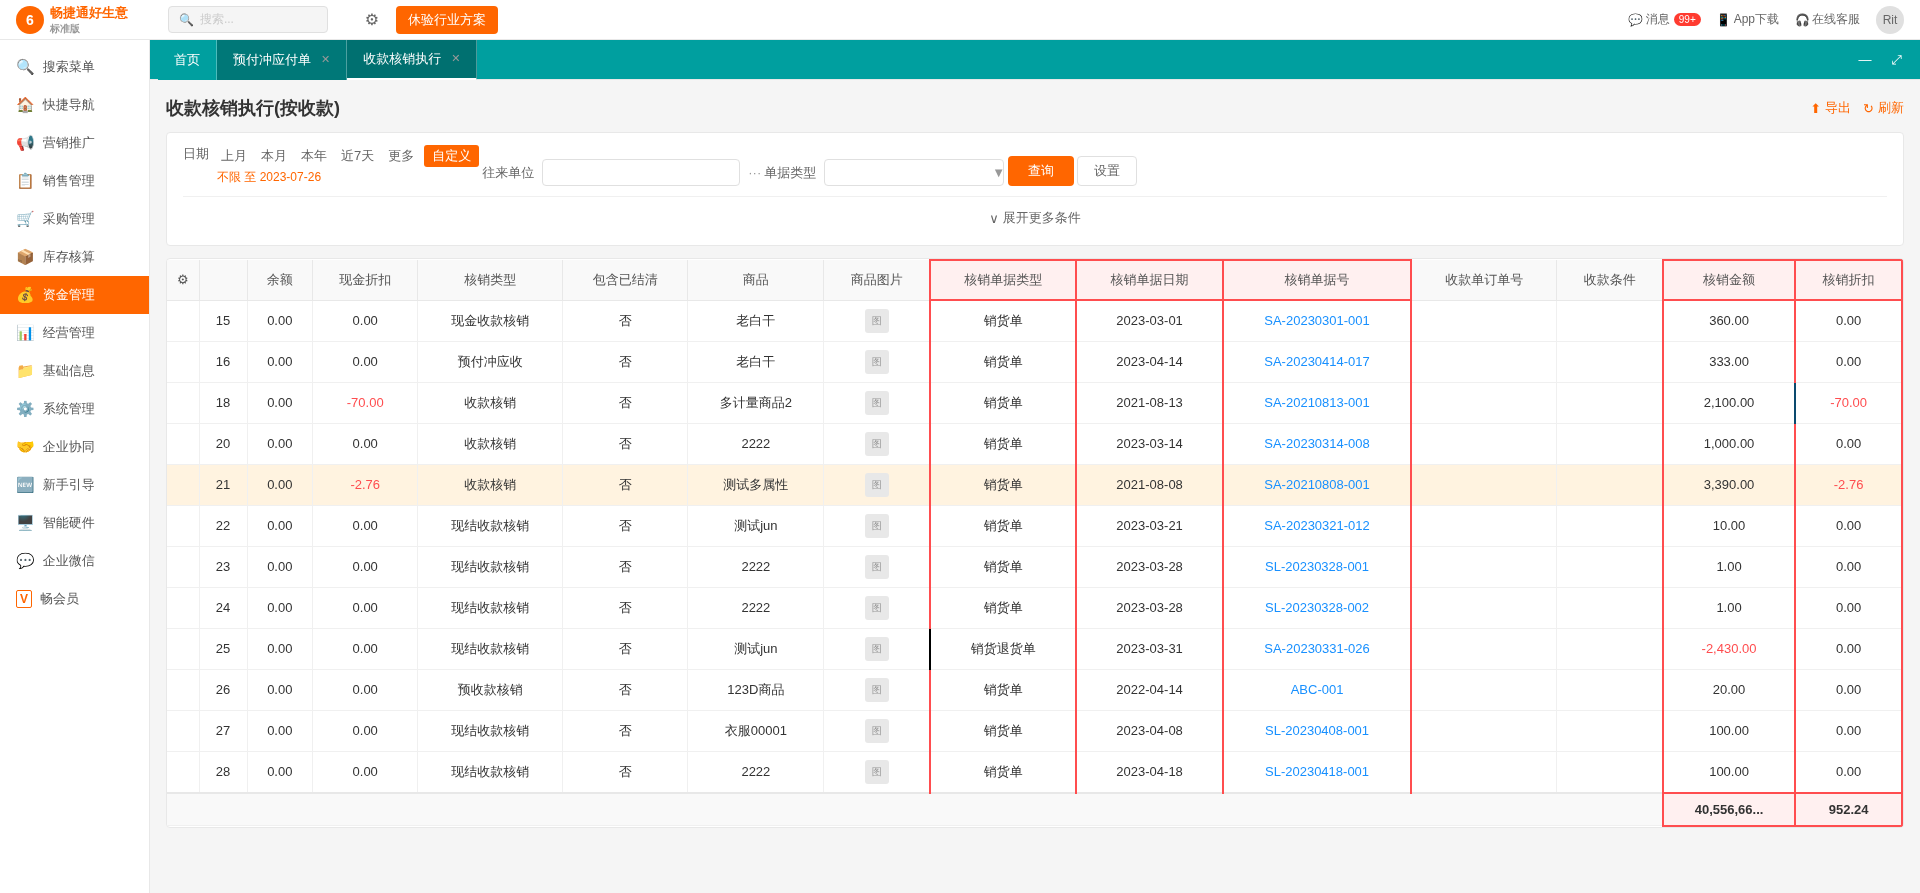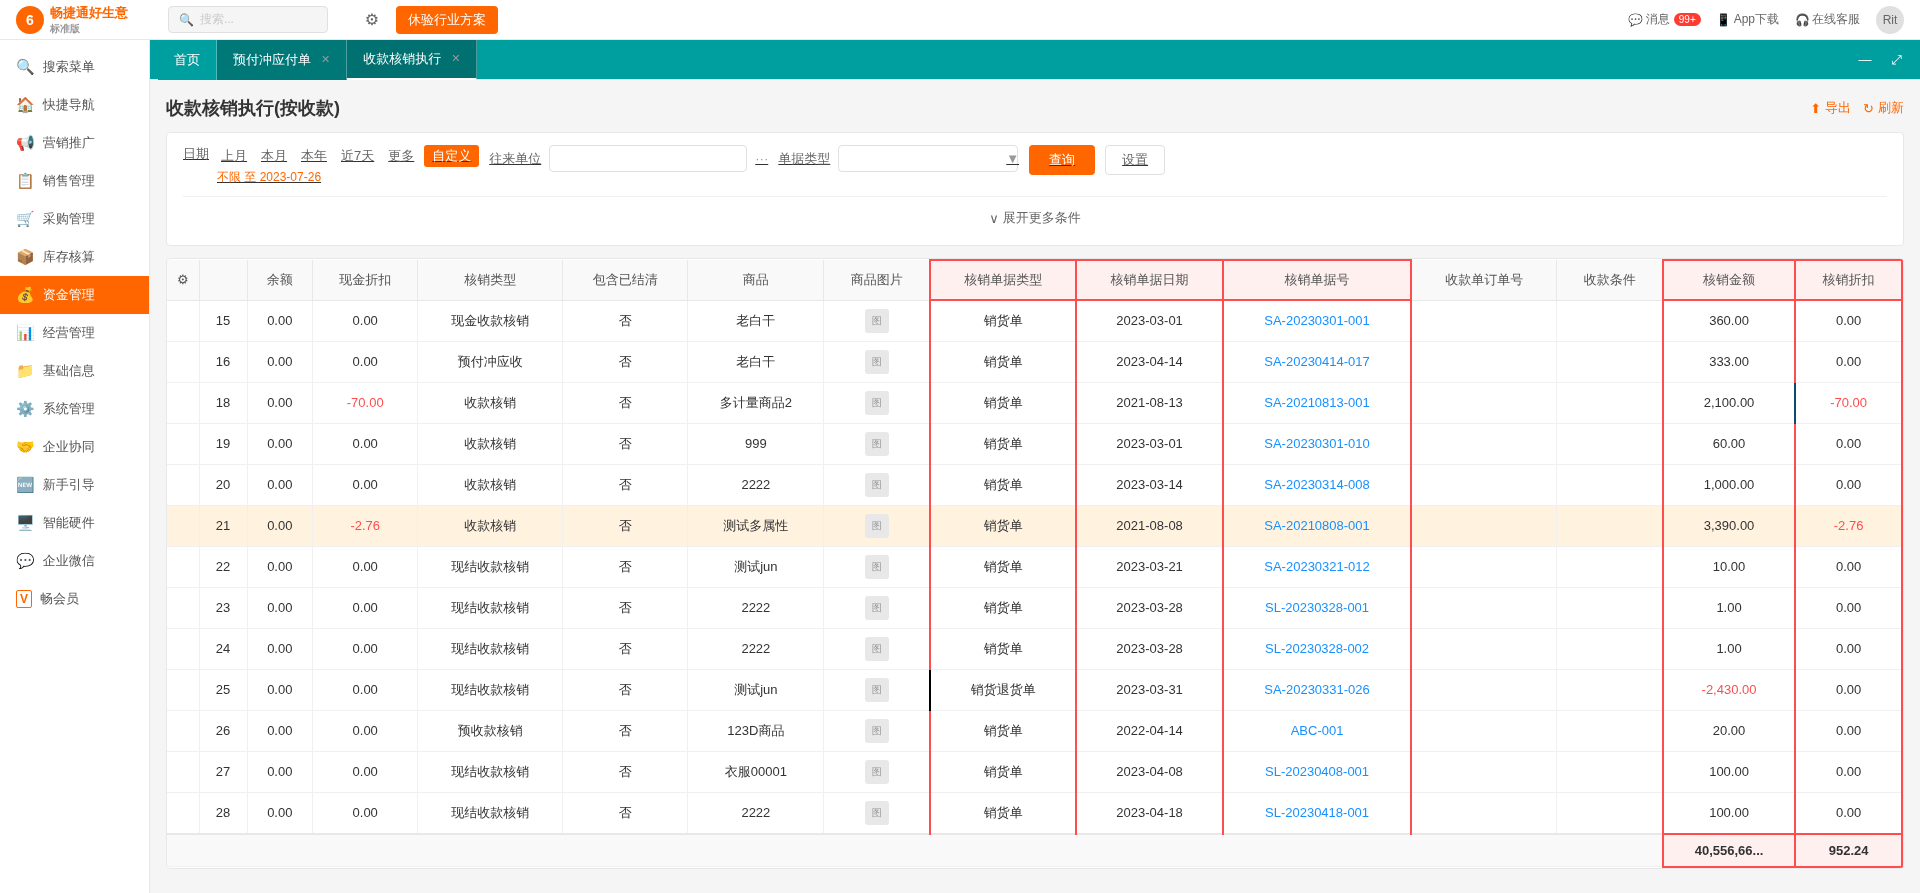--- a/index.html
+++ b/index.html
@@ -161,24 +161,23 @@
     
     .filter-bar {
       background: #fff;
       border: 1px solid #e8e8e8;
       border-radius: 4px;
       padding: 12px 16px;
       margin-bottom: 12px;
     }
     .filter-row {
       display: flex;
-      align-items: flex-start;
-      gap: 10px;
+      align-items: flex-end;
+      gap: 3px;
       flex-wrap: wrap;
-      text-decoration: underline;
     }
     .filter-label { color: #666; font-size: 13px; }
     .filter-date-options {
       display: flex; align-items: center; gap: 6px;
     }
     .date-option {
       color: #666; cursor: pointer; font-size: 13px;
       padding: 2px 4px;
     }
     .date-option.custom {
@@ -519,39 +518,20 @@
       <td style="border-left:2px solid #ff4d4f; border-right:2px solid #ff4d4f;">销货单</td>
       <td style="border-left:2px solid #ff4d4f; border-right:2px solid #ff4d4f;">2021-08-13</td>
       <td style="border-left:2px solid #ff4d4f; border-right:2px solid #ff4d4f;"><a class="link-text">SA-20210813-001</a></td>
       <td></td>
       <td></td>
       <td class="" style="border-left:2px solid #ff4d4f; border-right:2px solid #0c4a6e;">2,100.00</td>
       <td class="text-red" style="border-left:2px solid #ff4d4f; border-right:2px solid #ff4d4f;">-70.00</td>
     </tr>
               <tr>
       <td></td>
-      <td>19</td>
-      <td>0.00</td>
-      <td class="">0.00</td>
-      <td>收款核销</td>
-      <td>否</td>
-      <td>999</td>
-      <td style="text-align:center;">
-        <span style="display:inline-block;width:24px;height:24px;background:#e8e8e8;border-radius:3px;font-size:10px;line-height:24px;color:#999;">图</span>
-      </td>
-      <td style="border-left:2px solid #ff4d4f; border-right:2px solid #ff4d4f;">销货单</td>
-      <td style="border-left:2px solid #ff4d4f; border-right:2px solid #ff4d4f;">2023-03-01</td>
-      <td style="border-left:2px solid #ff4d4f; border-right:2px solid #ff4d4f;"><a class="link-text">SA-20230301-010</a></td>
-      <td></td>
-      <td></td>
-      <td class="" style="border-left:2px solid #ff4d4f; border-right:2px solid #ff4d4f;">60.00</td>
-      <td class="" style="border-left:2px solid #ff4d4f; border-right:2px solid #ff4d4f;">0.00</td>
-    </tr>
-              <tr>
-      <td></td>
       <td>20</td>
       <td>0.00</td>
       <td class="">0.00</td>
       <td>收款核销</td>
       <td>否</td>
       <td>2222</td>
       <td style="text-align:center;">
         <span style="display:inline-block;width:24px;height:24px;background:#e8e8e8;border-radius:3px;font-size:10px;line-height:24px;color:#999;">图</span>
       </td>
       <td style="border-left:2px solid #ff4d4f; border-right:2px solid #ff4d4f;">销货单</td>

